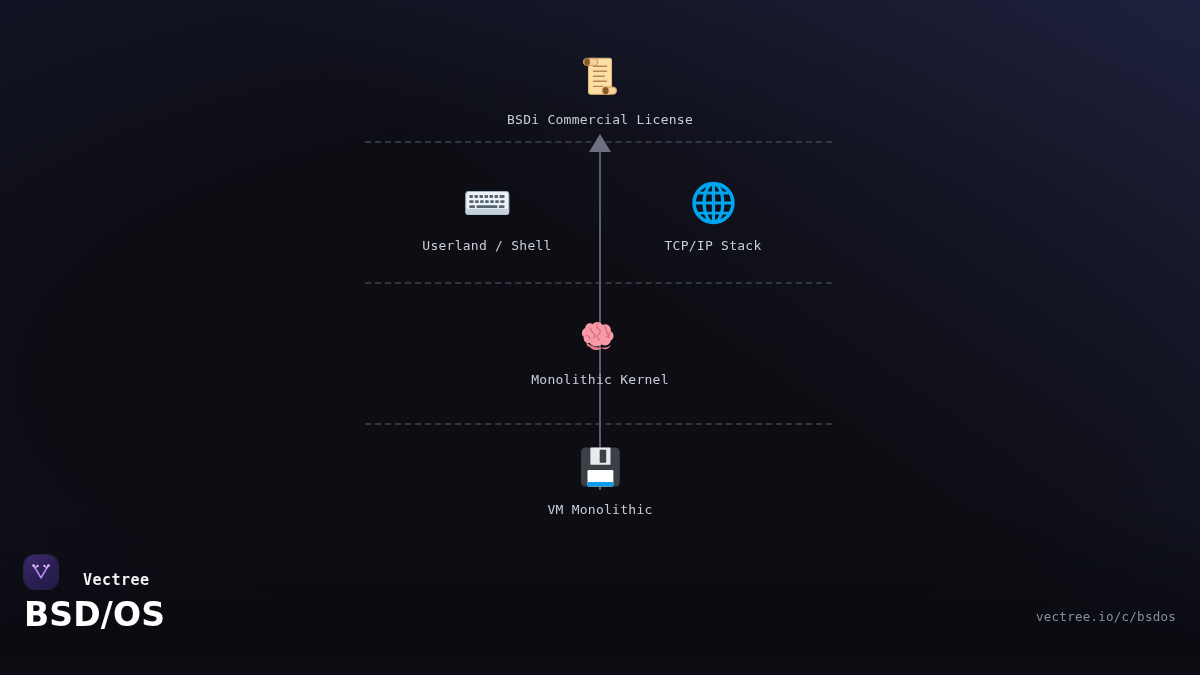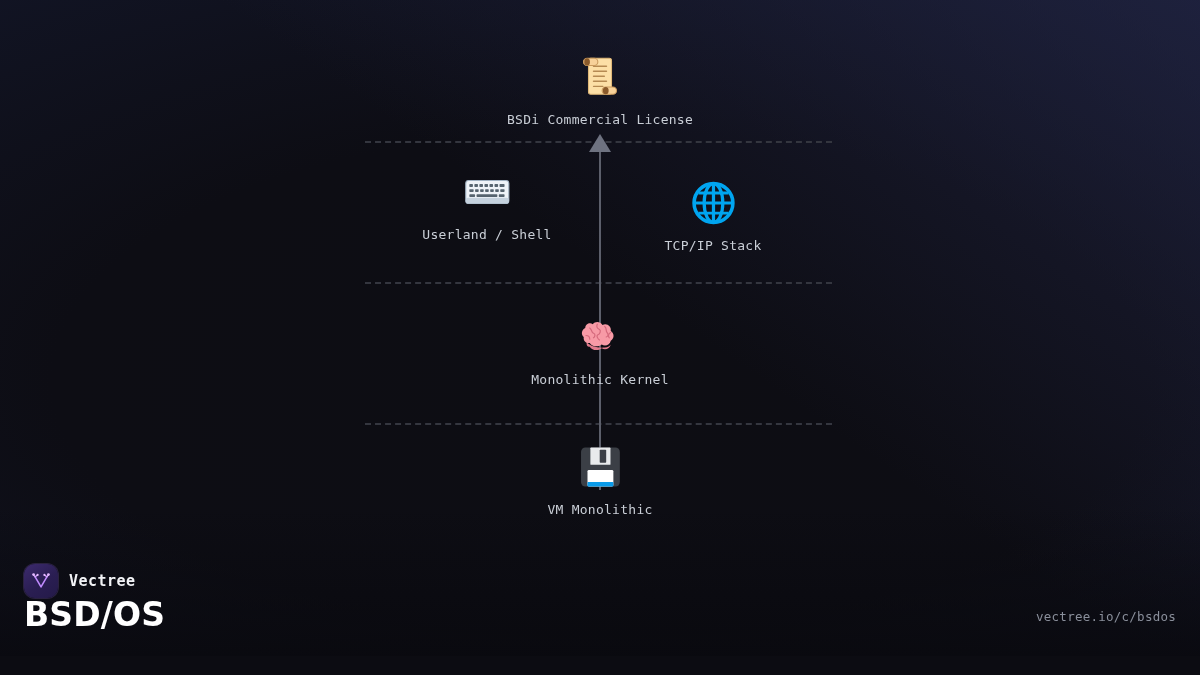--- a/index.html
+++ b/index.html
@@ -83,34 +83,35 @@
     text-align:center;
   }
 
   
   .brand{
     position:absolute;
     left:24px; bottom:25px;
     z-index:5;
   }
   .brand-row{
-    display:flex; align-items:center; gap:11px;
+    display:flex; align-items:flex-end; gap:25px;
   }
   .brand-logo{
     width:34px; height:34px;
     border-radius:11px;
     background:linear-gradient(145deg,#3c2a6e 0%,#2a1e52 55%,#241a49 100%);
     display:flex; align-items:center; justify-content:center;
     box-shadow:0 0 0 1px rgba(150,110,220,.22);
   }
   .brand-name{
     font-size:15px; font-weight:bold;
     color:#f2f3f6; letter-spacing:.03em;
   }
   .brand-title{
+    margin-top:9px;
     font-family:"DejaVu Sans", "Liberation Sans", sans-serif;
     font-size:33px; font-weight:bold;
     color:#ffffff;
     letter-spacing:.005em;
     line-height:1;
   }
   .site-url{
     position:absolute;
     right:24px; bottom:32px;
     font-size:12.5px;
@@ -146,21 +147,21 @@
         </g>
         <path d="M14 6h10a5 5 0 0 1 0 10H14a5 5 0 0 1 0-10z" fill="#f7d199" stroke="#c99a5e" stroke-width="1.5"></path>
         <ellipse cx="14" cy="11" rx="4" ry="5" fill="#8a5a2b"></ellipse>
         <path d="M40 46h10a5 5 0 0 1 0 10H40a5 5 0 0 1 0-10z" fill="#f7d199" stroke="#c99a5e" stroke-width="1.5"></path>
         <ellipse cx="40" cy="51" rx="4" ry="5" fill="#8a5a2b"></ellipse>
       </svg>
     </div>
     <div class="node-label">BSDi Commercial License</div>
   </div>
 
-  <div class="node" style="left:487px;top:165px">
+  <div class="node" style="left:487px;top:176px">
     <div class="node-icon">
       <svg width="46" height="34" viewBox="0 0 64 44">
         <rect x="2" y="6" width="60" height="32" rx="4" fill="#eef3f8" stroke="#9fb0c0" stroke-width="1.5"></rect>
         <rect x="2" y="30" width="60" height="8" rx="3" fill="#c5d2de"></rect>
         <g fill="#56646f">
           <rect x="7" y="11" width="5" height="4" rx="1"></rect>
             <rect x="14" y="11" width="5" height="4" rx="1"></rect>
           <rect x="21" y="11" width="5" height="4" rx="1"></rect>
             <rect x="28" y="11" width="5" height="4" rx="1"></rect>
           <rect x="35" y="11" width="5" height="4" rx="1"></rect>

